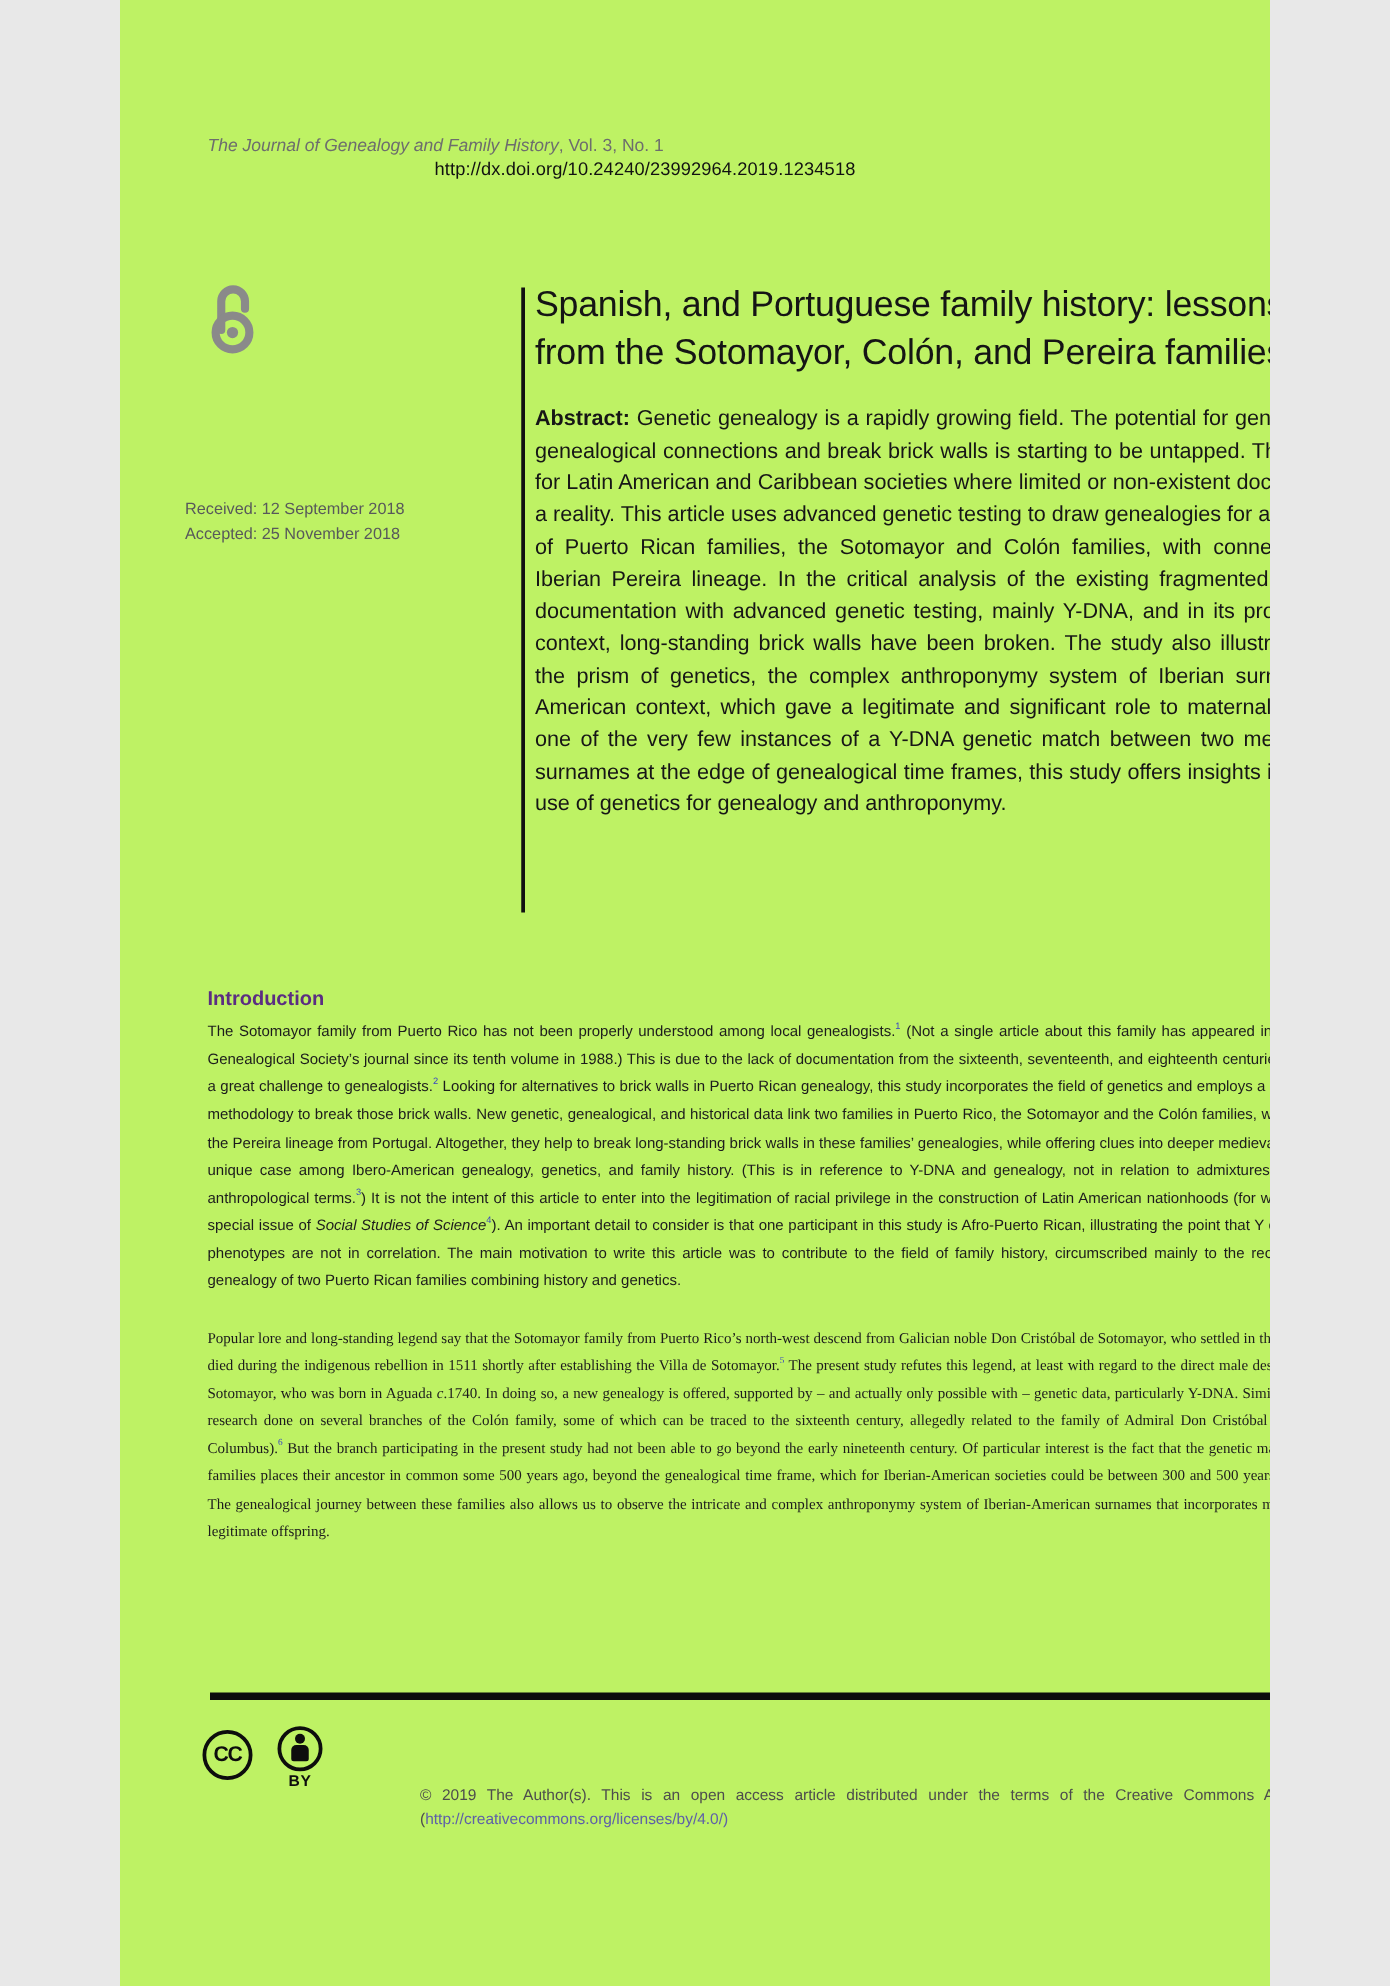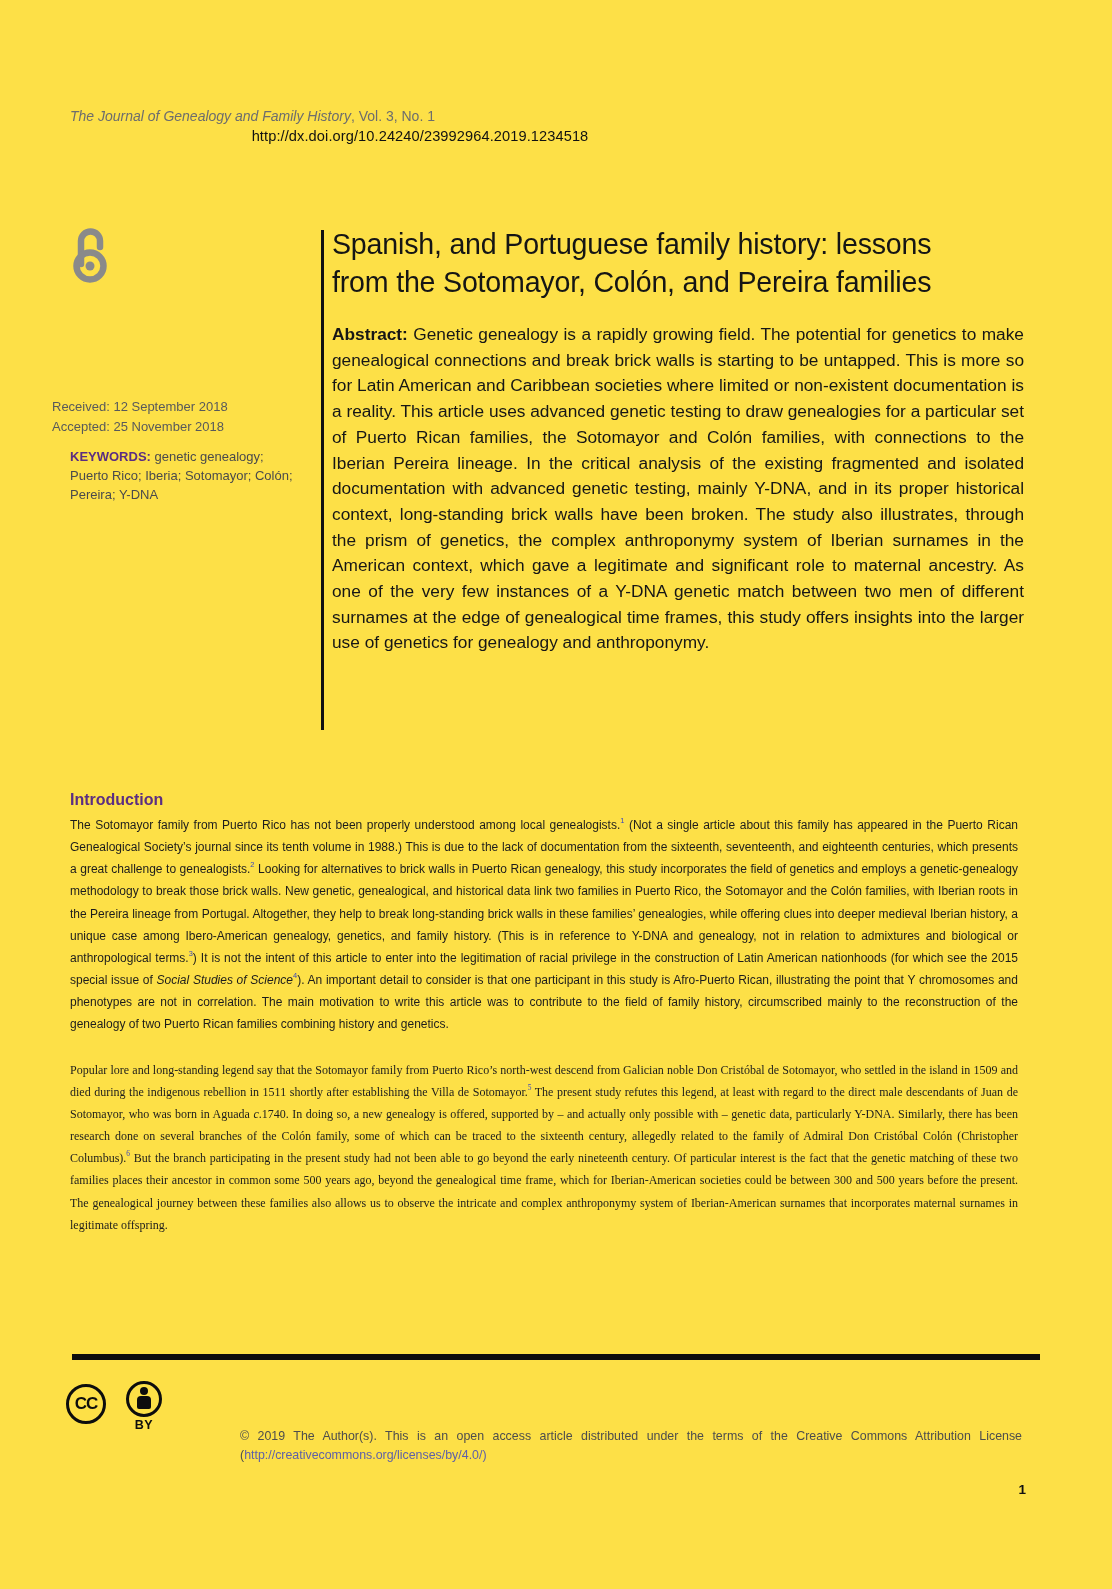--- a/index.html
+++ b/index.html
@@ -1,19 +1,19 @@
 <!DOCTYPE html>
 <html><head>
 <meta charset="utf-8">
 <style>
   html,body{margin:0;padding:0;background:#e8e8e8;}
   .page{
     position:relative;
-    width:1112px;height:1589px;
-    background:#fde047;
+    width:920px;height:1589px;
+    background:#bef264;
     margin:0 auto;
     font-family:"Liberation Sans","DejaVu Sans",sans-serif;
     color:#1a1a1a;
     overflow:hidden;
   }
   
   .jheader{position:absolute;left:70px;top:106px;width:700px;}
   .jline1{font-size:14px;color:#6d6d6d;line-height:20px;}
   .jline1 i{font-style:italic;}
   .jline2{font-size:14.6px;color:#111111;line-height:21px;letter-spacing:.1px;text-align:center;}
@@ -66,23 +66,20 @@
       <circle cx="26" cy="40" r="13.5" fill="none" stroke="#8a8a8a" stroke-width="6.5"></circle>
       <circle cx="26" cy="40" r="4.5" fill="#8a8a8a"></circle>
     </svg>
   </div>
 
   <div class="meta">
     <div>Received: 12 September 2018</div>
     <div>Accepted: 25 November 2018</div>
   </div>
 
-  <div class="keywords">
-    <span class="kw-label">KEYWORDS: </span><span>genetic genealogy; Puerto Rico; Iberia; Sotomayor; Colón; Pereira; Y-DNA</span>
-  </div>
 
   <div class="accent-rule"></div>
   <div class="titleblock">
     <div class="title">
       <div>Spanish, and Portuguese family history: lessons</div>
       <div>from the Sotomayor, Colón, and Pereira families</div>
     </div>
     <div class="abstract"><span class="b">Abstract: </span><span>Genetic genealogy is a rapidly growing field. The potential for genetics to make genealogical connections and break brick walls is starting to be untapped. This is more so for Latin American and Caribbean societies where limited or non-existent documentation is a reality. This article uses advanced genetic testing to draw genealogies for a particular set of Puerto Rican families, the Sotomayor and Colón families, with connections to the Iberian Pereira lineage. In the critical analysis of the existing fragmented and isolated documentation with advanced genetic testing, mainly Y-DNA, and in its proper historical context, long-standing brick walls have been broken. The study also illustrates, through the prism of genetics, the complex anthroponymy system of Iberian surnames in the American context, which gave a legitimate and significant role to maternal ancestry. As one of the very few instances of a Y-DNA genetic match between two men of different surnames at the edge of genealogical time frames, this study offers insights into the larger use of genetics for genealogy and anthroponymy.</span></div>
   </div>
 

